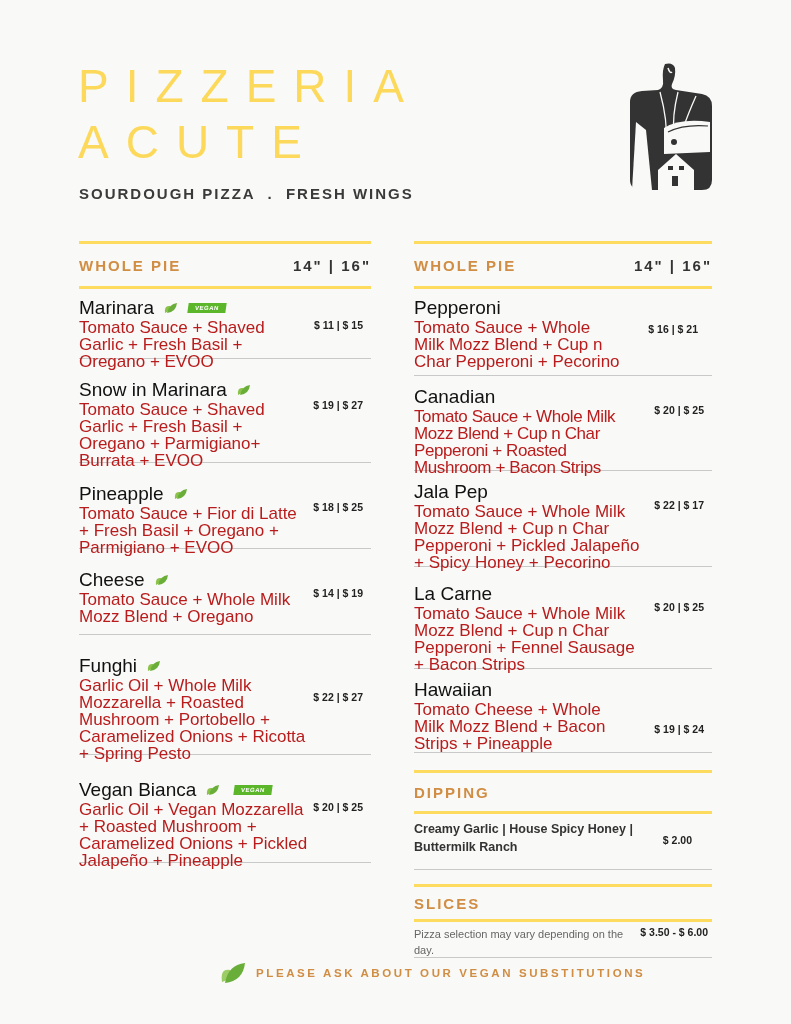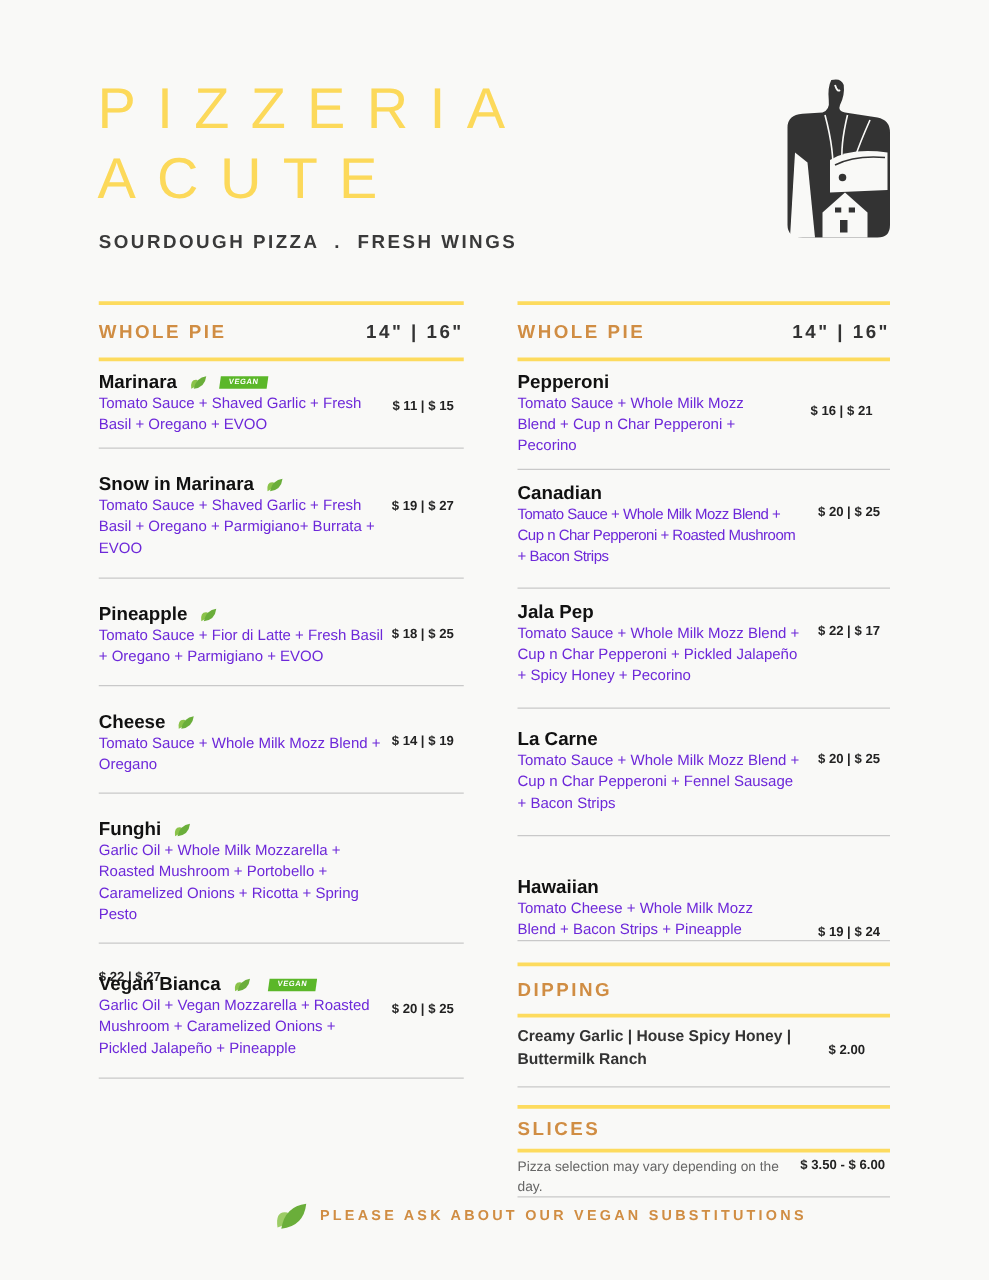--- a/index.html
+++ b/index.html
@@ -34,23 +34,23 @@
   }
   .sec-sizes {
     color: #333; font-weight: 700; font-size: 15px; letter-spacing: 2px;
   }
   .item {
     display: flex; justify-content: space-between; align-items: center;
     border-bottom: 1.5px solid #c9c9c9;
   }
   .item-text { width: 230px; }
   .item-name-row { display: flex; align-items: center; gap: 10px; }
-  .item-name { font-weight: 700; color: #111; font-size: 15px; }
+  .item-name { font-weight: 400; color: #111; font-size: 19px; }
   .item-desc {
-    color: #6d28d9; font-size: 12px; line-height: 17px; font-weight: 400;
+    color: #b91c1c; font-size: 17px; line-height: 17px; font-weight: 400;
   }
   .price {
     color: #222; font-weight: 700; font-size: 10.5px; white-space: nowrap;
     margin-right: 8px;
   }
   .leaf { width: 14px; height: 12px; display: inline-block; }
   .vegan-badge {
     background: #5bb729; color: #fff; font-size: 6px; font-weight: 700;
     padding: 1px 7px; letter-spacing: 0.5px; transform: skewX(-8deg);
     display: inline-block; line-height: 8px;
@@ -147,21 +147,21 @@
         <svg class="leaf" viewBox="0 0 14 12">
             <path d="M1 11 Q0 3 6 4 Q8 8 1 11Z" fill="#8bc34a"></path>
             <path d="M3 11 Q5 2 13 1 Q12 10 3 11Z" fill="#6aae3a"></path>
           </svg>
       </div>
       <div class="item-desc">Tomato Sauce + Whole Milk Mozz Blend + Oregano</div>
     </div>
     <span class="price" style="margin-top:18px;">$ 14 | $ 19</span>
   </div>
 
-  <div class="item" style="height:120px;padding-top:20px;box-sizing:border-box;align-items:flex-start;flex-direction:column;">
+  <div class="item" style="height:120px;padding-top:20px;box-sizing:border-box;align-items:flex-start;">
     <div class="item-text">
       <div class="item-name-row">
         <span class="item-name">Funghi</span>
         <svg class="leaf" viewBox="0 0 14 12">
             <path d="M1 11 Q0 3 6 4 Q8 8 1 11Z" fill="#8bc34a"></path>
             <path d="M3 11 Q5 2 13 1 Q12 10 3 11Z" fill="#6aae3a"></path>
           </svg>
       </div>
       <div class="item-desc">Garlic Oil + Whole Milk Mozzarella + Roasted Mushroom + Portobello + Caramelized Onions + Ricotta +  Spring Pesto</div>
     </div>
@@ -217,21 +217,21 @@
   </div>
 
   <div class="item" style="height:102px;padding-top:16px;box-sizing:border-box;align-items:flex-start;">
     <div class="item-text">
       <div class="item-name">La Carne</div>
       <div class="item-desc">Tomato Sauce + Whole Milk Mozz Blend + Cup n Char Pepperoni + Fennel Sausage + Bacon Strips</div>
     </div>
     <span class="price" style="margin-top:18px;">$ 20 | $ 25</span>
   </div>
 
-  <div class="item" style="height:84px;padding-top:10px;box-sizing:border-box;align-items:flex-end;gap:40px;">
+  <div class="item" style="height:84px;padding-top:10px;box-sizing:border-box;align-items:center;gap:40px;">
     <div class="item-text">
       <div class="item-name">Hawaiian</div>
       <div class="item-desc">Tomato Cheese + Whole Milk Mozz Blend + Bacon Strips + Pineapple</div>
     </div>
     <span class="price" style="margin-top:26px;">$ 19 | $ 24</span>
   </div>
 
   <div style="height:17px;"></div>
   <div class="ybar"></div>
   <div class="sec-head" style="height:38px;">

